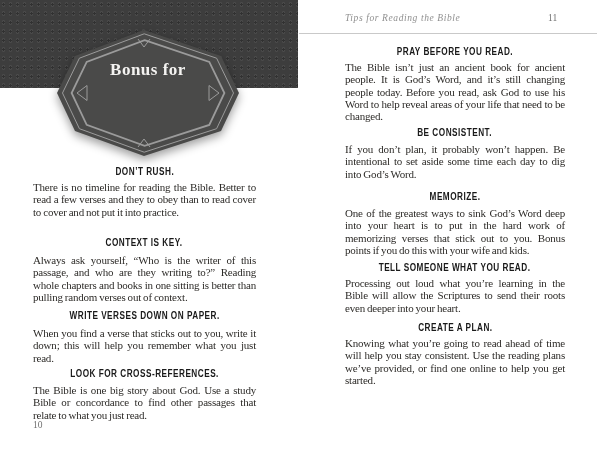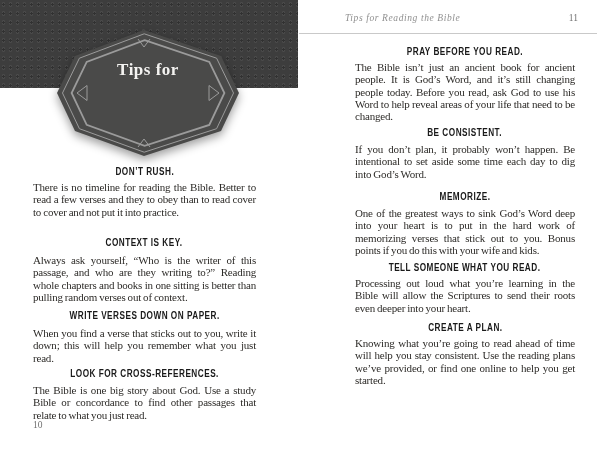--- a/index.html
+++ b/index.html
@@ -58,31 +58,31 @@
     transform: scaleX(0.82); transform-origin: 50% 50%;
     letter-spacing: 0.6px; white-space: nowrap;
   }
   .sec-b {
     position: absolute; text-align: justify;
     font-size: 11px; line-height: 12.3px;
     letter-spacing: -0.2px; word-spacing: -0.5px;
     color: #2d2b28; hyphens: manual;
   }
   .lcol { left: 33px; width: 223px; }
-  .rcol { left: 345px; width: 220px; margin-left: 10px; }
+  .rcol { left: 345px; width: 220px; }
 
   
   .running-head {
     position: absolute; left: 345px; width: 220px; top: 13px;
     text-align: left; font-style: italic;
     font-size: 9.5px; color: #8f8f8f; letter-spacing: 0.6px;
   }
   .pageno { position: absolute; font-size: 9.5px; color: #707070; }
   .pageno-left { left: 33px; width: 223px; top: 420px; text-align: left; }
-  .pageno-right { left: 548px; top: 13px; width: 30px; text-align: right; }
+  .pageno-right { left: 548px; top: 13px; width: 30px; text-align: left; }
   .head-rule {
     position: absolute; left: 299px; top: 33px; width: 298px; height: 1px;
     background: #c9c9c9;
   }
 </style>
 </head>
 <body>
 
 <div>
 
@@ -91,21 +91,21 @@
   <div class="badge">
     <svg width="184" height="126" viewBox="0 0 184 126">
       <polygon points="88,0 165,26 183,63 165,101 88,126 19,101 1,63 19,26" fill="#4a4a49"></polygon>
       <polygon points="88.2,3.8 160.6,28.2 177.5,63 160.6,98.7 88.2,122.2 23.4,98.7 6.5,63 23.4,28.2" fill="none" stroke="#9b9b9b" stroke-width="1"></polygon>
       <polygon points="88.6,10.1 153.3,31.9 168.4,63 153.3,94.9 88.6,115.9 30.7,94.9 15.6,63 30.7,31.9" fill="none" stroke="#9b9b9b" stroke-width="1.8"></polygon>
       <polygon points="21,63 31,55.5 31,70.5" fill="none" stroke="#9b9b9b" stroke-width="1"></polygon>
       <polygon points="163,63 153,55.5 153,70.5" fill="none" stroke="#9b9b9b" stroke-width="1"></polygon>
       <path d="M82,9 L88,17 L94,9" fill="none" stroke="#9b9b9b" stroke-width="1"></path>
       <path d="M82,117 L88,109 L94,117" fill="none" stroke="#9b9b9b" stroke-width="1"></path>
     </svg>
-    <div class="badge-line1">Tips for</div>
+    <div class="badge-line1">Bonus for</div>
   </div>
 
   <div class="sec-h lcol" style="top:166px">
     <span>DON’T RUSH.</span>
   </div>
   <div class="sec-b lcol" style="top:181px">There is no timeline for reading the Bible. Better to read a few verses and they to obey than to read cover to cover and not put it into practice.</div>
 
   <div class="sec-h lcol" style="top:237px">
     <span>CONTEXT IS KEY.</span>
   </div>

